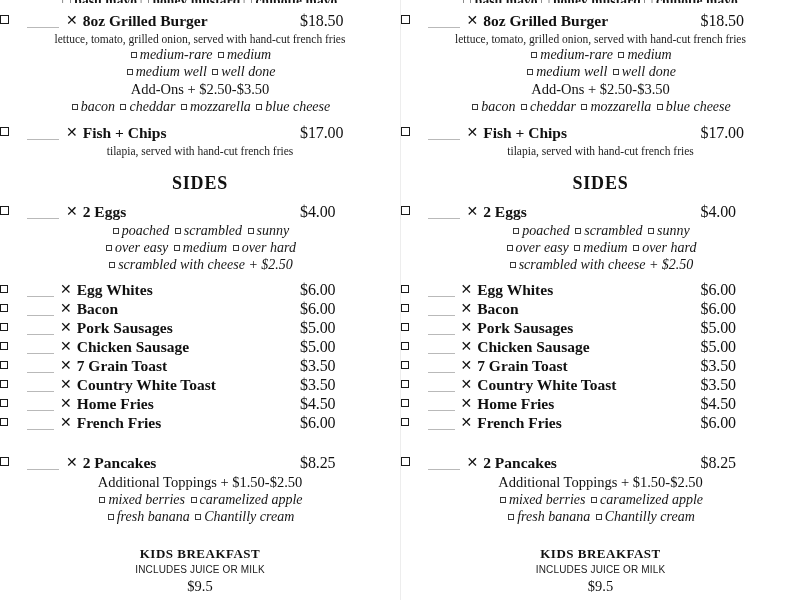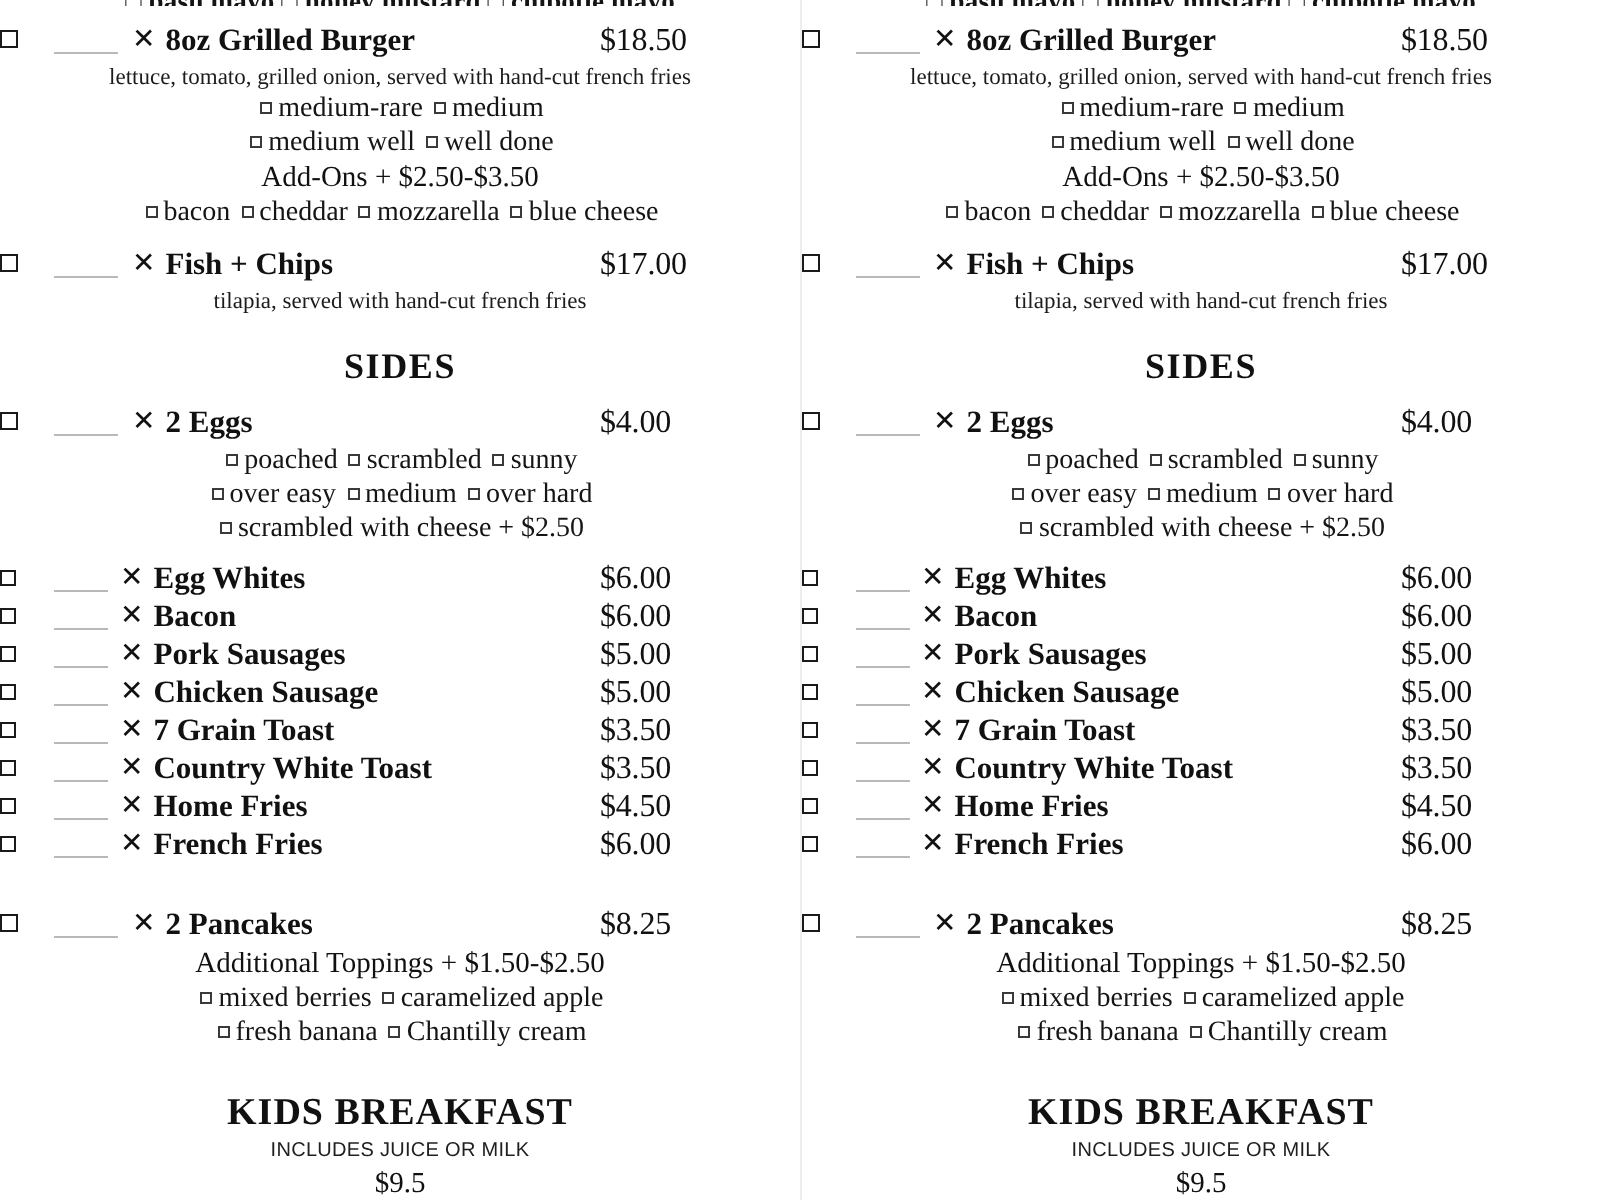--- a/index.html
+++ b/index.html
@@ -124,20 +124,21 @@
     color: #1c1c1c;
     white-space: nowrap;
   }
 
   .opt {
     text-align: center;
     font-size: 14px;
     line-height: 17px;
     white-space: nowrap;
     color: #151515;
+    font-style: italic;
   }
 
   .opt .sq {
     display: inline-block;
     width: 6px;
     height: 6px;
     border: 1px solid #3a3a3a;
     box-sizing: border-box;
     vertical-align: 1px;
     margin: 0 3px 0 2px;
@@ -156,21 +157,21 @@
     text-align: center;
     font-size: 18px;
     font-weight: bold;
     letter-spacing: .8px;
     margin-top: 15px;
     margin-bottom: 2px;
   }
 
   .kids-head {
     text-align: center;
-    font-size: 19px;
+    font-size: 13px;
     font-weight: bold;
     letter-spacing: .5px;
     margin-top: 21px;
   }
   .kids-sub {
     text-align: center;
     font-family: "Liberation Sans", "DejaVu Sans", sans-serif;
     font-size: 10px;
     letter-spacing: .15px;
     margin-top: 2px;

